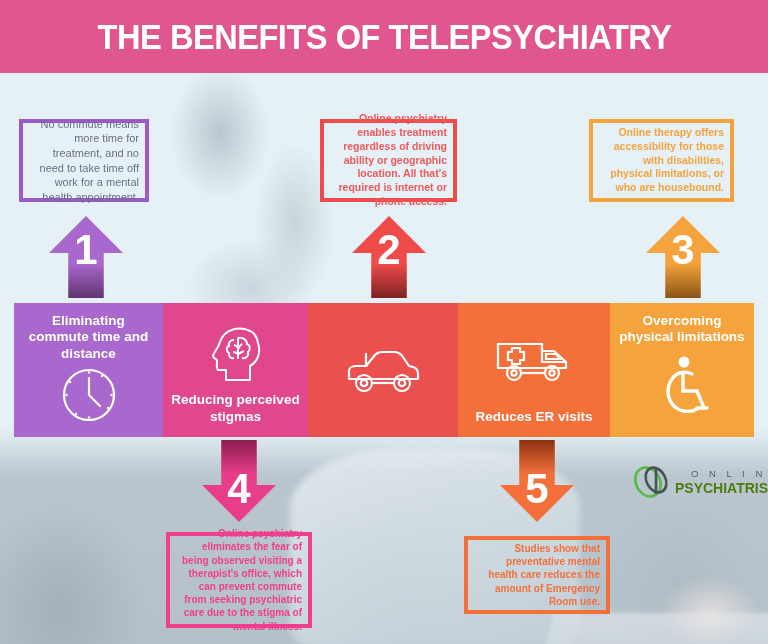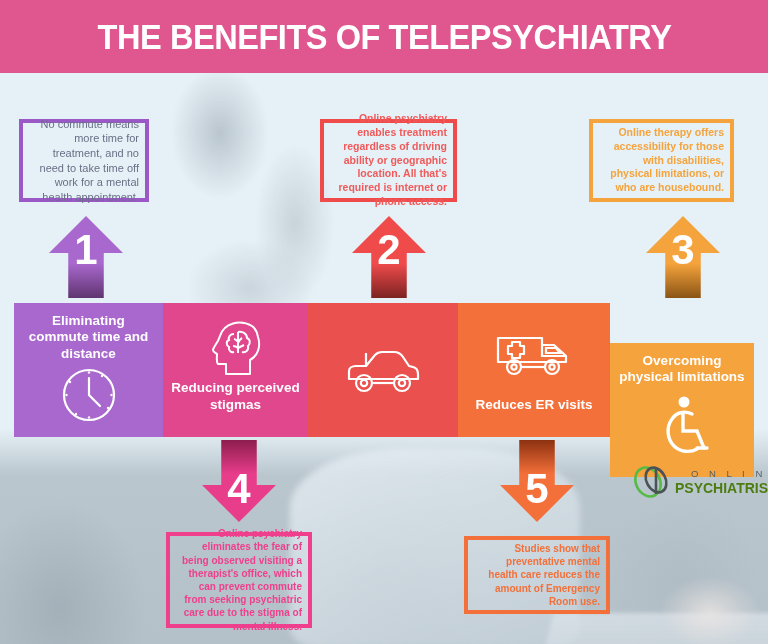--- a/index.html
+++ b/index.html
@@ -183,28 +183,28 @@
     width: 100%;
   }
   .panel-icon {
     flex: 1;
     display: flex;
     align-items: center;
     justify-content: center;
     width: 100%;
   }
   .panel.icon-first { flex-direction: column-reverse; }
-  .panel.icon-first .panel-label { margin-bottom: 14px; }
+  .panel.icon-first .panel-label { margin-bottom: 2px; }
   .panel-icon svg { display: block; }
 
   #panel-1 { left: 14px;  width: 149px; background: #a968cd; }
   #panel-2 { left: 163px; width: 145px; background: #e0478c; }
   #panel-3 { left: 308px; width: 150px; background: #e9504e; }
   #panel-4 { left: 458px; width: 152px; background: #f4703a; justify-content: space-between; }
-  #panel-5 { left: 610px; width: 144px; background: #f5a33c; margin-top: 40px; }
+  #panel-5 { left: 610px; width: 144px; background: #f5a33c; }
 
   
   .logo {
     position: absolute;
     left: 631px; top: 461px;
     width: 150px; height: 42px;
     display: flex;
     align-items: center;
   }
   .logo-mark { width: 42px; height: 40px; flex: none; }

